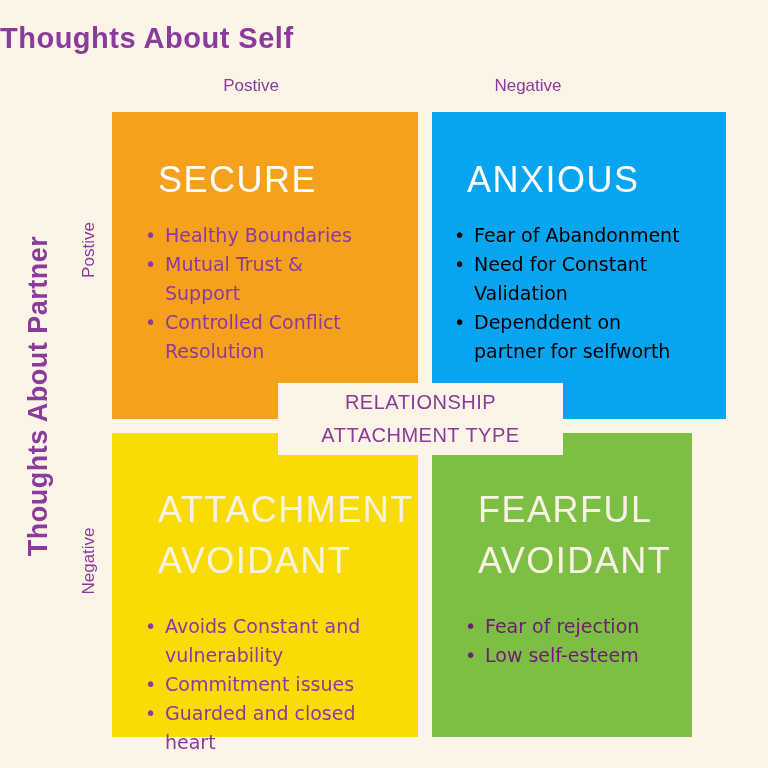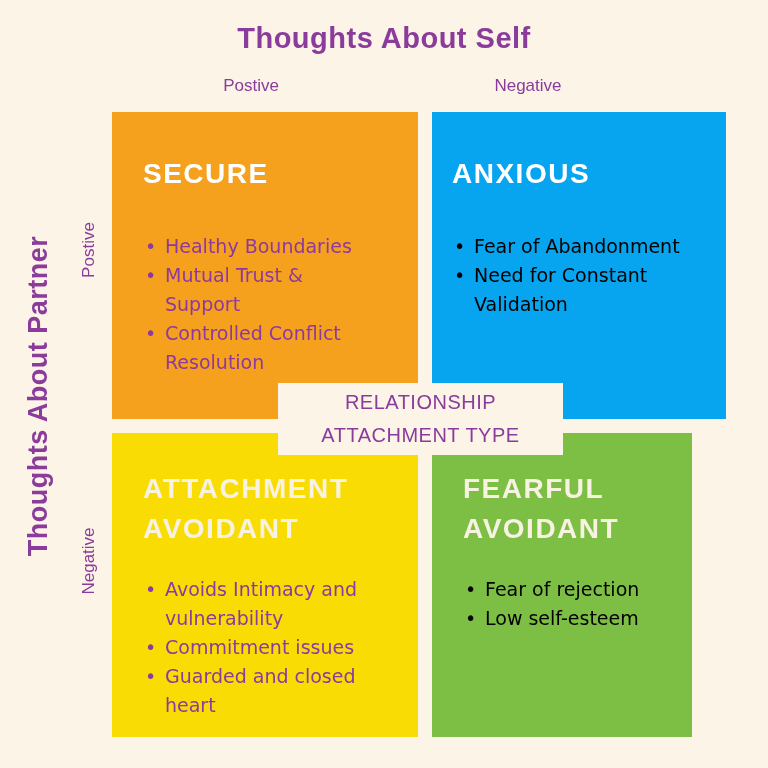--- a/index.html
+++ b/index.html
@@ -8,21 +8,20 @@
     width: 768px;
     height: 768px;
     overflow: hidden;
     font-family: "Liberation Sans", sans-serif;
   }
   .main-title {
     position: absolute;
     top: 22px;
     left: 0;
     width: 768px;
-    text-align: center;
     font-size: 29px;
     font-weight: bold;
     letter-spacing: 0.5px;
   }
   .col-label {
     position: absolute;
     top: 76px;
     width: 140px;
     text-align: center;
     font-size: 17px;
@@ -52,36 +51,36 @@
     position: absolute;
     box-sizing: border-box;
     padding-left: 31px;
     padding-right: 10px;
   }
   .q-secure    { left: 112px; top: 112px; width: 306px; height: 307px; padding-top: 32px; }
   .q-anxious   { left: 432px; top: 112px; width: 294px; height: 307px; padding-top: 32px; }
   .q-dismissive{ left: 112px; top: 433px; width: 306px; height: 304px; padding-top: 36px; }
   .q-fearful   { left: 432px; top: 433px; width: 260px; height: 304px; padding-top: 36px; }
   .q-title {
-    font-size: 28px;
-    font-weight: bold;
+    font-size: 36px;
+    font-weight: normal;
     letter-spacing: 1.5px;
     line-height: 1.42;
-    margin: 0;
+    margin: 15px;
   }
   .q-secure .q-title, .q-anxious .q-title { margin-top: 10px; }
   .q-list {
     list-style: none;
     margin: 0;
     padding: 0;
     font-family: "DejaVu Sans", sans-serif;
     font-size: 19px;
     line-height: 29px;
   }
-  .q-secure .q-list, .q-anxious .q-list { margin-top: 38px; }
+  .q-secure .q-list, .q-anxious .q-list { margin-top: 16px; }
   .q-dismissive .q-list, .q-fearful .q-list { margin-top: 26px; }
   .q-list li { position: relative; padding-left: 22px; }
   .q-list li::before { content: "\2022"; position: absolute; left: 2px; }
   .q-secure .q-list li    { max-width: 205px; }
   .q-anxious .q-list li   { max-width: 208px; }
   .q-dismissive .q-list li{ max-width: 225px; }
   .q-fearful .q-list li   { max-width: 235px; }
   .center-badge {
     position: absolute;
     left: 278px;
@@ -121,35 +120,36 @@
       <li>Mutual Trust &amp; Support</li>
       <li>Controlled Conflict Resolution</li>
     </ul>
   </div>
 
   <div class="quadrant q-anxious" style="background-color: rgb(7, 165, 239); padding-left: 20px;">
     <h2 class="q-title" style="color: rgb(255, 255, 255);">ANXIOUS</h2>
     <ul class="q-list" style="color: #000000;">
       <li>Fear of Abandonment</li>
       <li>Need for Constant Validation</li>
+      <li>Dependdent on partner for selfworth</li>
     </ul>
   </div>
 
   <div class="quadrant q-dismissive" style="background-color: rgb(250, 220, 5);">
     <h2 class="q-title" style="color: rgb(248, 242, 227);">ATTACHMENT AVOIDANT</h2>
     <ul class="q-list" style="color: rgb(140, 57, 160);">
-      <li>Avoids Intimacy and vulnerability</li>
+      <li>Avoids Constant and vulnerability</li>
       <li>Commitment issues</li>
       <li>Guarded and closed heart</li>
     </ul>
   </div>
 
   <div class="quadrant q-fearful" style="background-color: rgb(124, 191, 68);">
     <h2 class="q-title" style="color: rgb(248, 242, 227);">FEARFUL AVOIDANT</h2>
-    <ul class="q-list" style="color: #000000;">
+    <ul class="q-list" style="color: #701a75;">
       <li>Fear of rejection</li>
       <li>Low self-esteem</li>
     </ul>
   </div>
 
   <div class="center-badge" style="background-color: rgb(252, 244, 230); color: rgb(138, 59, 155);">
     <span>RELATIONSHIP</span>
     <span>ATTACHMENT TYPE</span>
   </div>
 

